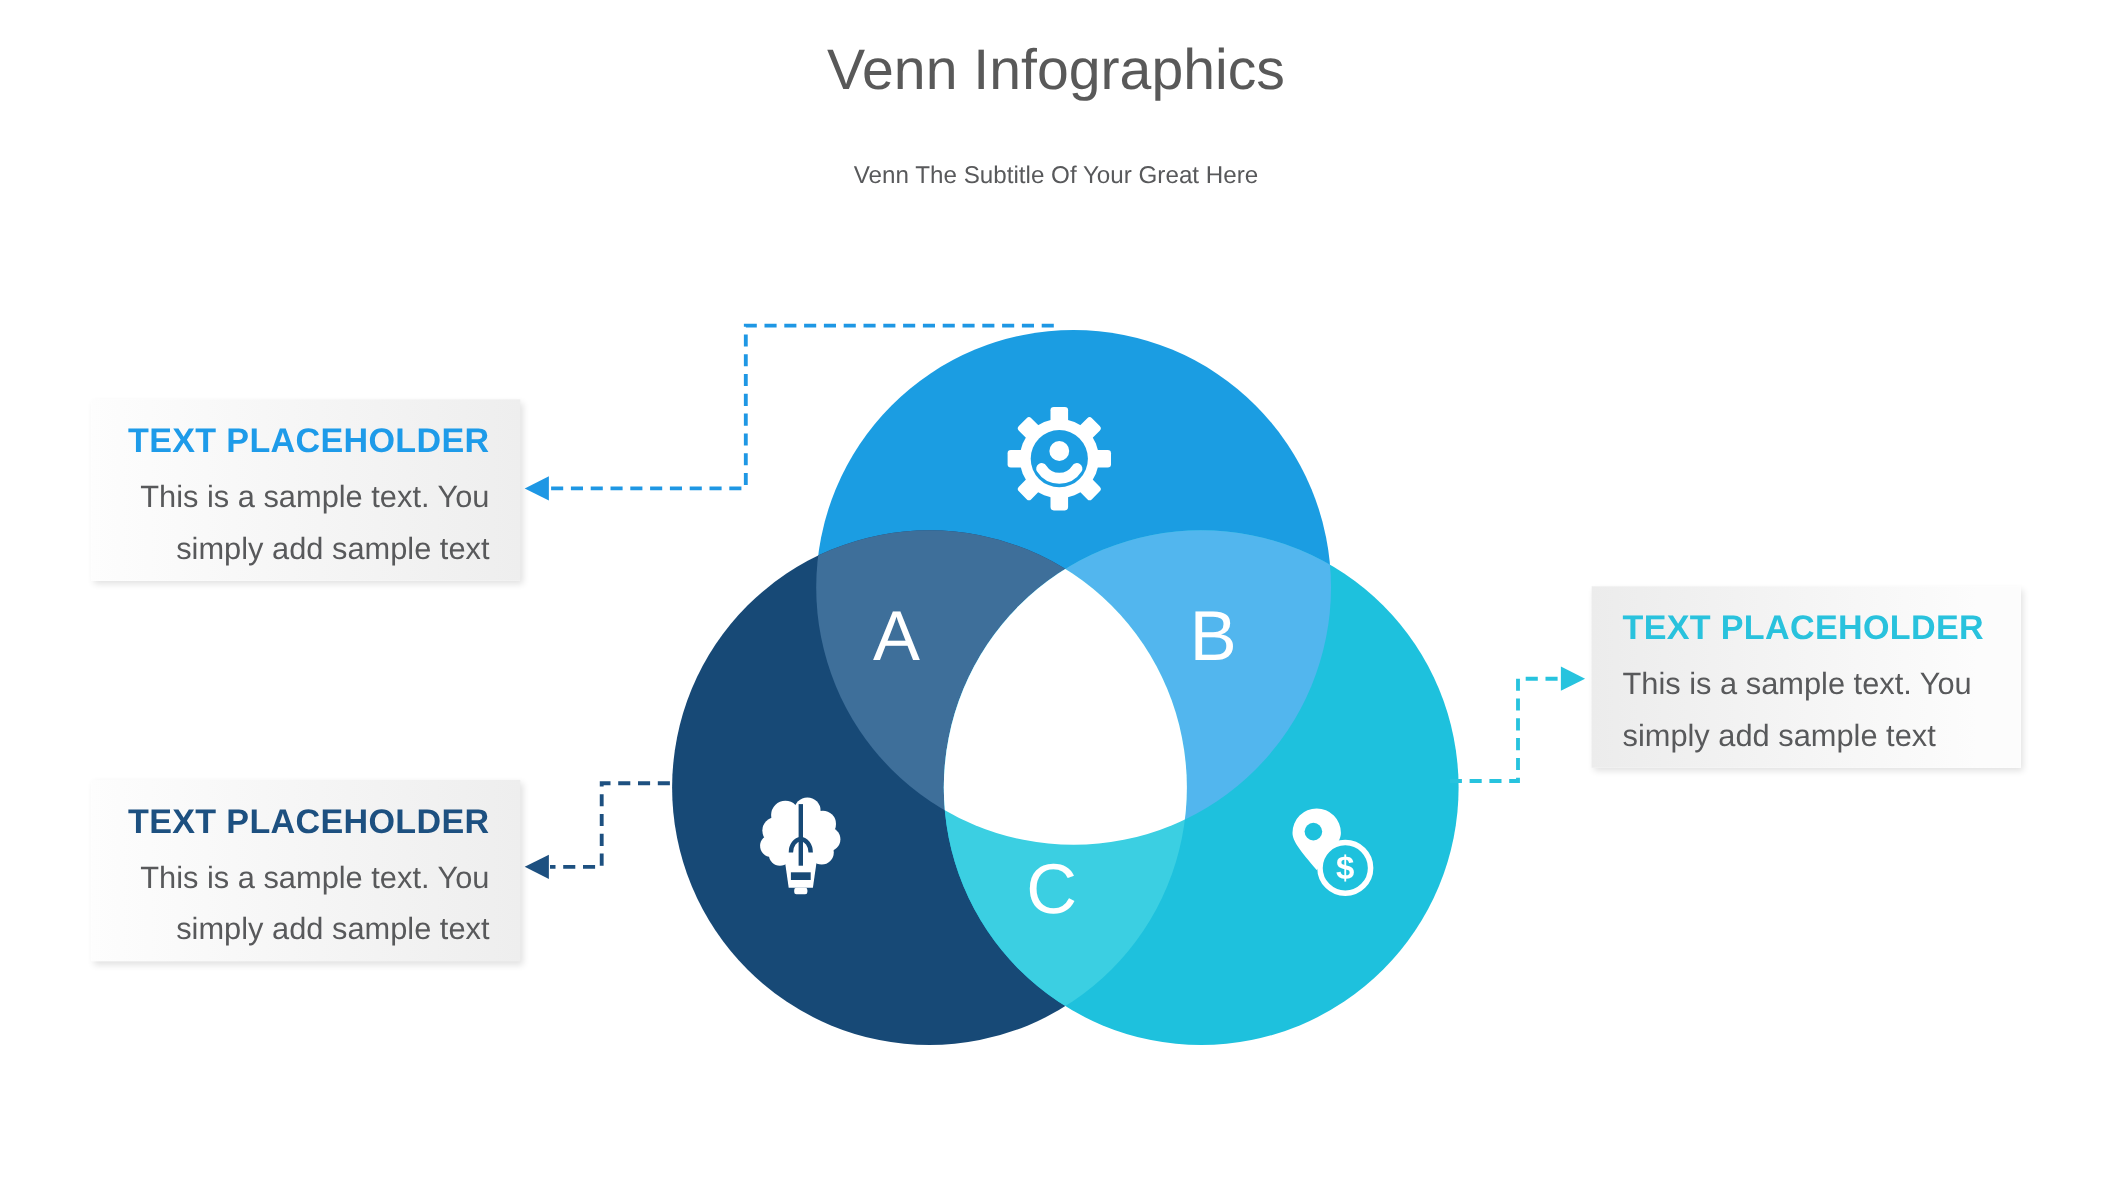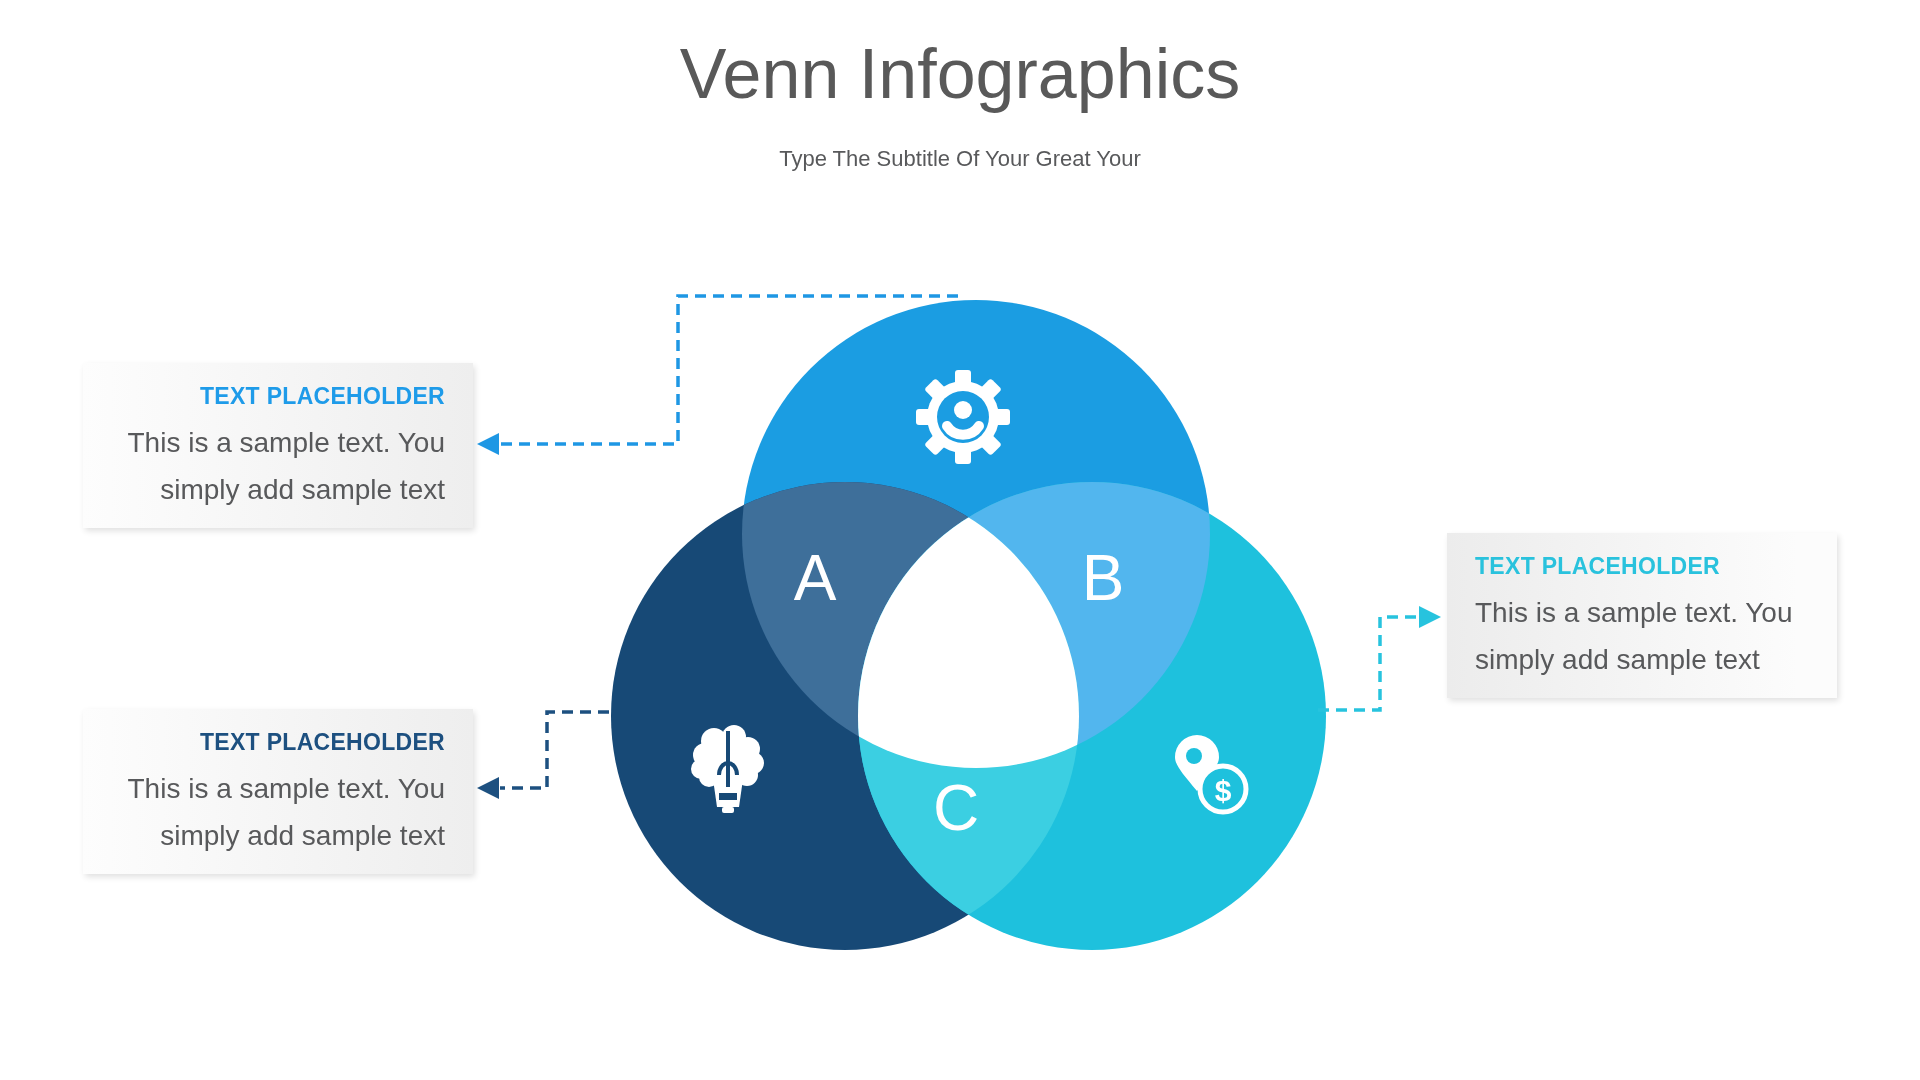--- a/index.html
+++ b/index.html
@@ -8,21 +8,21 @@
     position: relative;
     background: #ffffff;
     overflow: hidden;
     font-family: "Liberation Sans", sans-serif;
   }
   .stage { position: absolute; inset: 0; }
 
   .page-title {
     position: absolute; top: 34px; left: 0; width: 1920px;
     text-align: center;
-    font-size: 70px; font-weight: 400; color: #595959;
+    font-size: 52px; font-weight: 400; color: #595959;
     margin: 0;
   }
   .page-subtitle {
     position: absolute; top: 146px; left: 0; width: 1920px;
     text-align: center;
     font-size: 22px; color: #58595b;
   }
 
   svg.venn { position: absolute; left: 0; top: 0; }
 
@@ -35,21 +35,21 @@
 
   .callout {
     position: absolute;
     width: 390px; height: 165px;
     box-sizing: border-box;
     padding: 20px 28px 0 28px;
     box-shadow: 2px 3px 6px rgba(0,0,0,0.12);
   }
   .callout h2 {
     margin: 0;
-    font-size: 23px;
+    font-size: 31px;
     font-weight: bold;
     letter-spacing: 0.3px;
   }
   .callout p {
     margin: 0;
     font-size: 28px;
     color: #58595b;
     line-height: 47px;
   }
   .callout p.line1 { margin-top: 9px; }
@@ -71,21 +71,21 @@
   }
 
   .dashline { fill: none; stroke-width: 3.5; stroke-dasharray: 11 7; }
 </style>
 </head>
 <body>
 
 <div class="stage">
 
   <h1 class="page-title">Venn Infographics</h1>
-  <div class="page-subtitle">Type The Subtitle Of Your Great Your</div>
+  <div class="page-subtitle">Venn The Subtitle Of Your Great Here</div>
 
   <svg class="venn" width="1920" height="1080" viewBox="0 0 1920 1080">
     <defs>
       <clipPath id="clipL">
           <circle cx="845" cy="716" r="234"></circle>
         </clipPath>
       <clipPath id="clipR">
           <circle cx="1092" cy="716" r="234"></circle>
         </clipPath>
     </defs>

